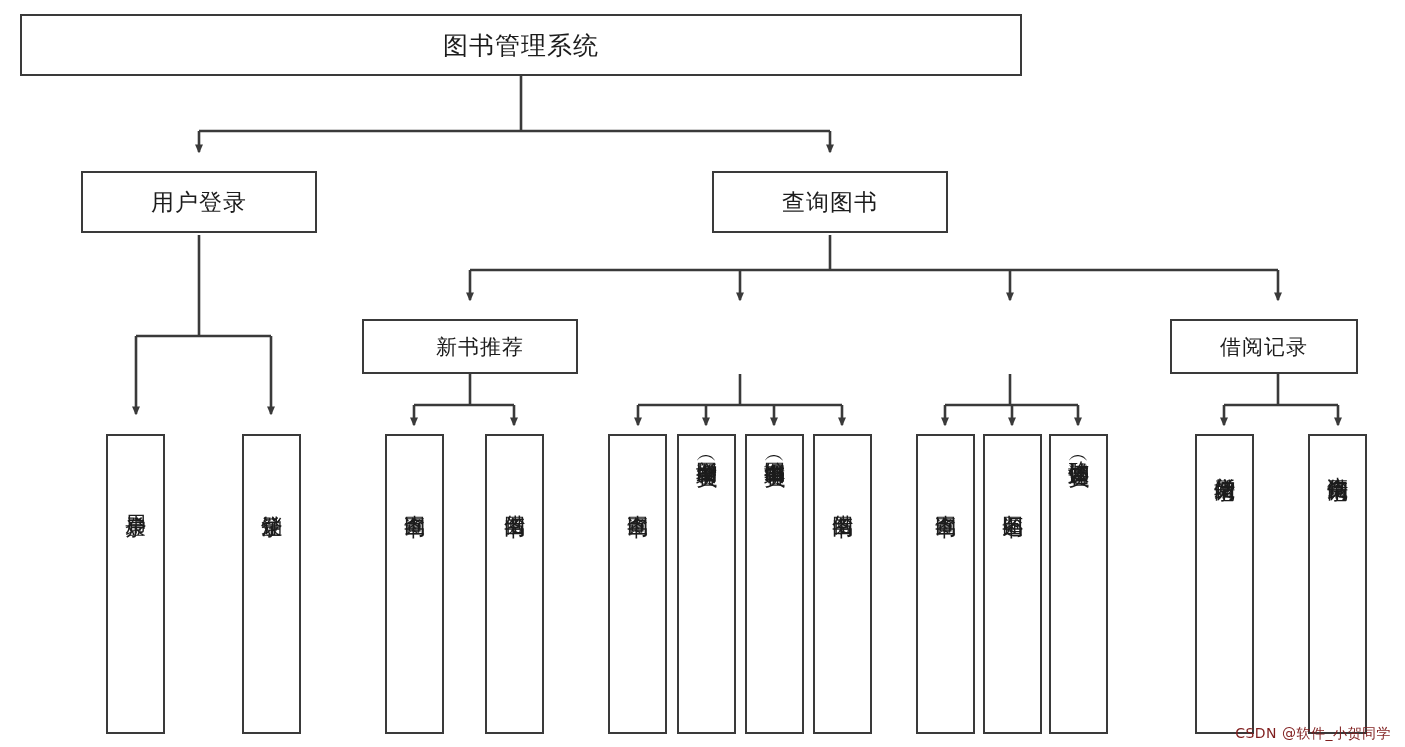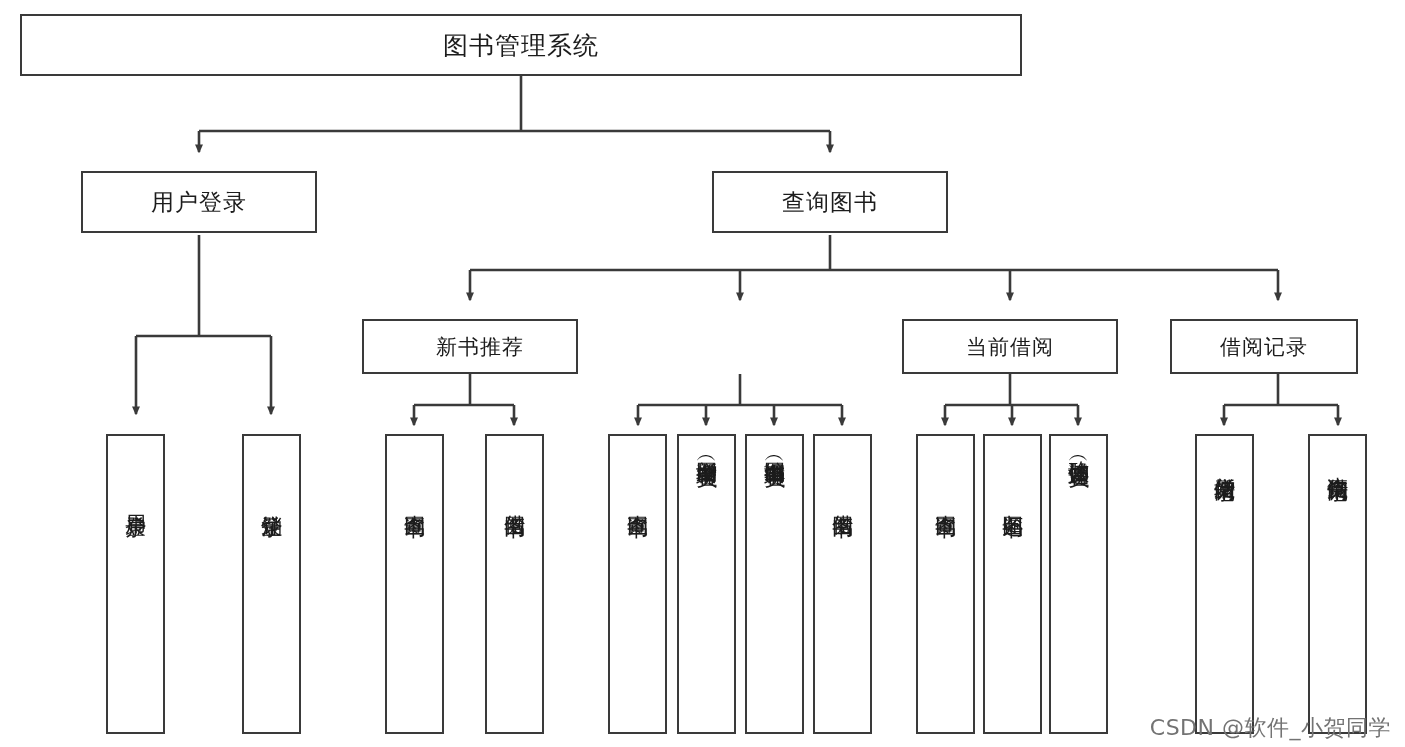--- a/index.html
+++ b/index.html
@@ -55,22 +55,22 @@
     display:block;
   }
   .leaf.tall .vtext{ padding-top:2px; }
   .leaf.short .vtext{ padding-top:56px; }
   .leaf.mid .vtext{ padding-top:18px; }
   .htext{ display:block; letter-spacing:1px; }
   .watermark{
     position:absolute;
     right:14px;
     bottom:4px;
-    font-size:22px;
-    color:#737373;
+    font-size:14px;
+    color:#7f1d1d;
     z-index:5;
     white-space:nowrap;
     letter-spacing:0.5px;
     margin-left:12px;
   }
 </style>
 </head>
 <body>
 
 <div id="canvas">
@@ -132,23 +132,20 @@
   <div class="node level1" style="left:81px;top:171px;width:236px;height:62px;">
     <span class="htext">用户登录</span>
   </div>
   <div class="node level1" style="left:712px;top:171px;width:236px;height:62px;">
     <span class="htext">查询图书</span>
   </div>
 
   <div class="node level2" style="left:362px;top:319px;width:216px;height:55px;padding-left:20px;">
     <span class="htext">新书推荐</span>
   </div>
-  <div class="node level2" style="left:902px;top:319px;width:216px;height:55px;">
-    <span class="htext">当前借阅</span>
-  </div>
   <div class="node level2" style="left:1170px;top:319px;width:188px;height:55px;">
     <span class="htext">借阅记录</span>
   </div>
 
   <div class="node leaf short" style="left:106px;top:434px;width:59px;height:300px;">
     <span class="vtext">用户登录</span>
   </div>
   <div class="node leaf short" style="left:242px;top:434px;width:59px;height:300px;">
     <span class="vtext">注销登录</span>
   </div>

